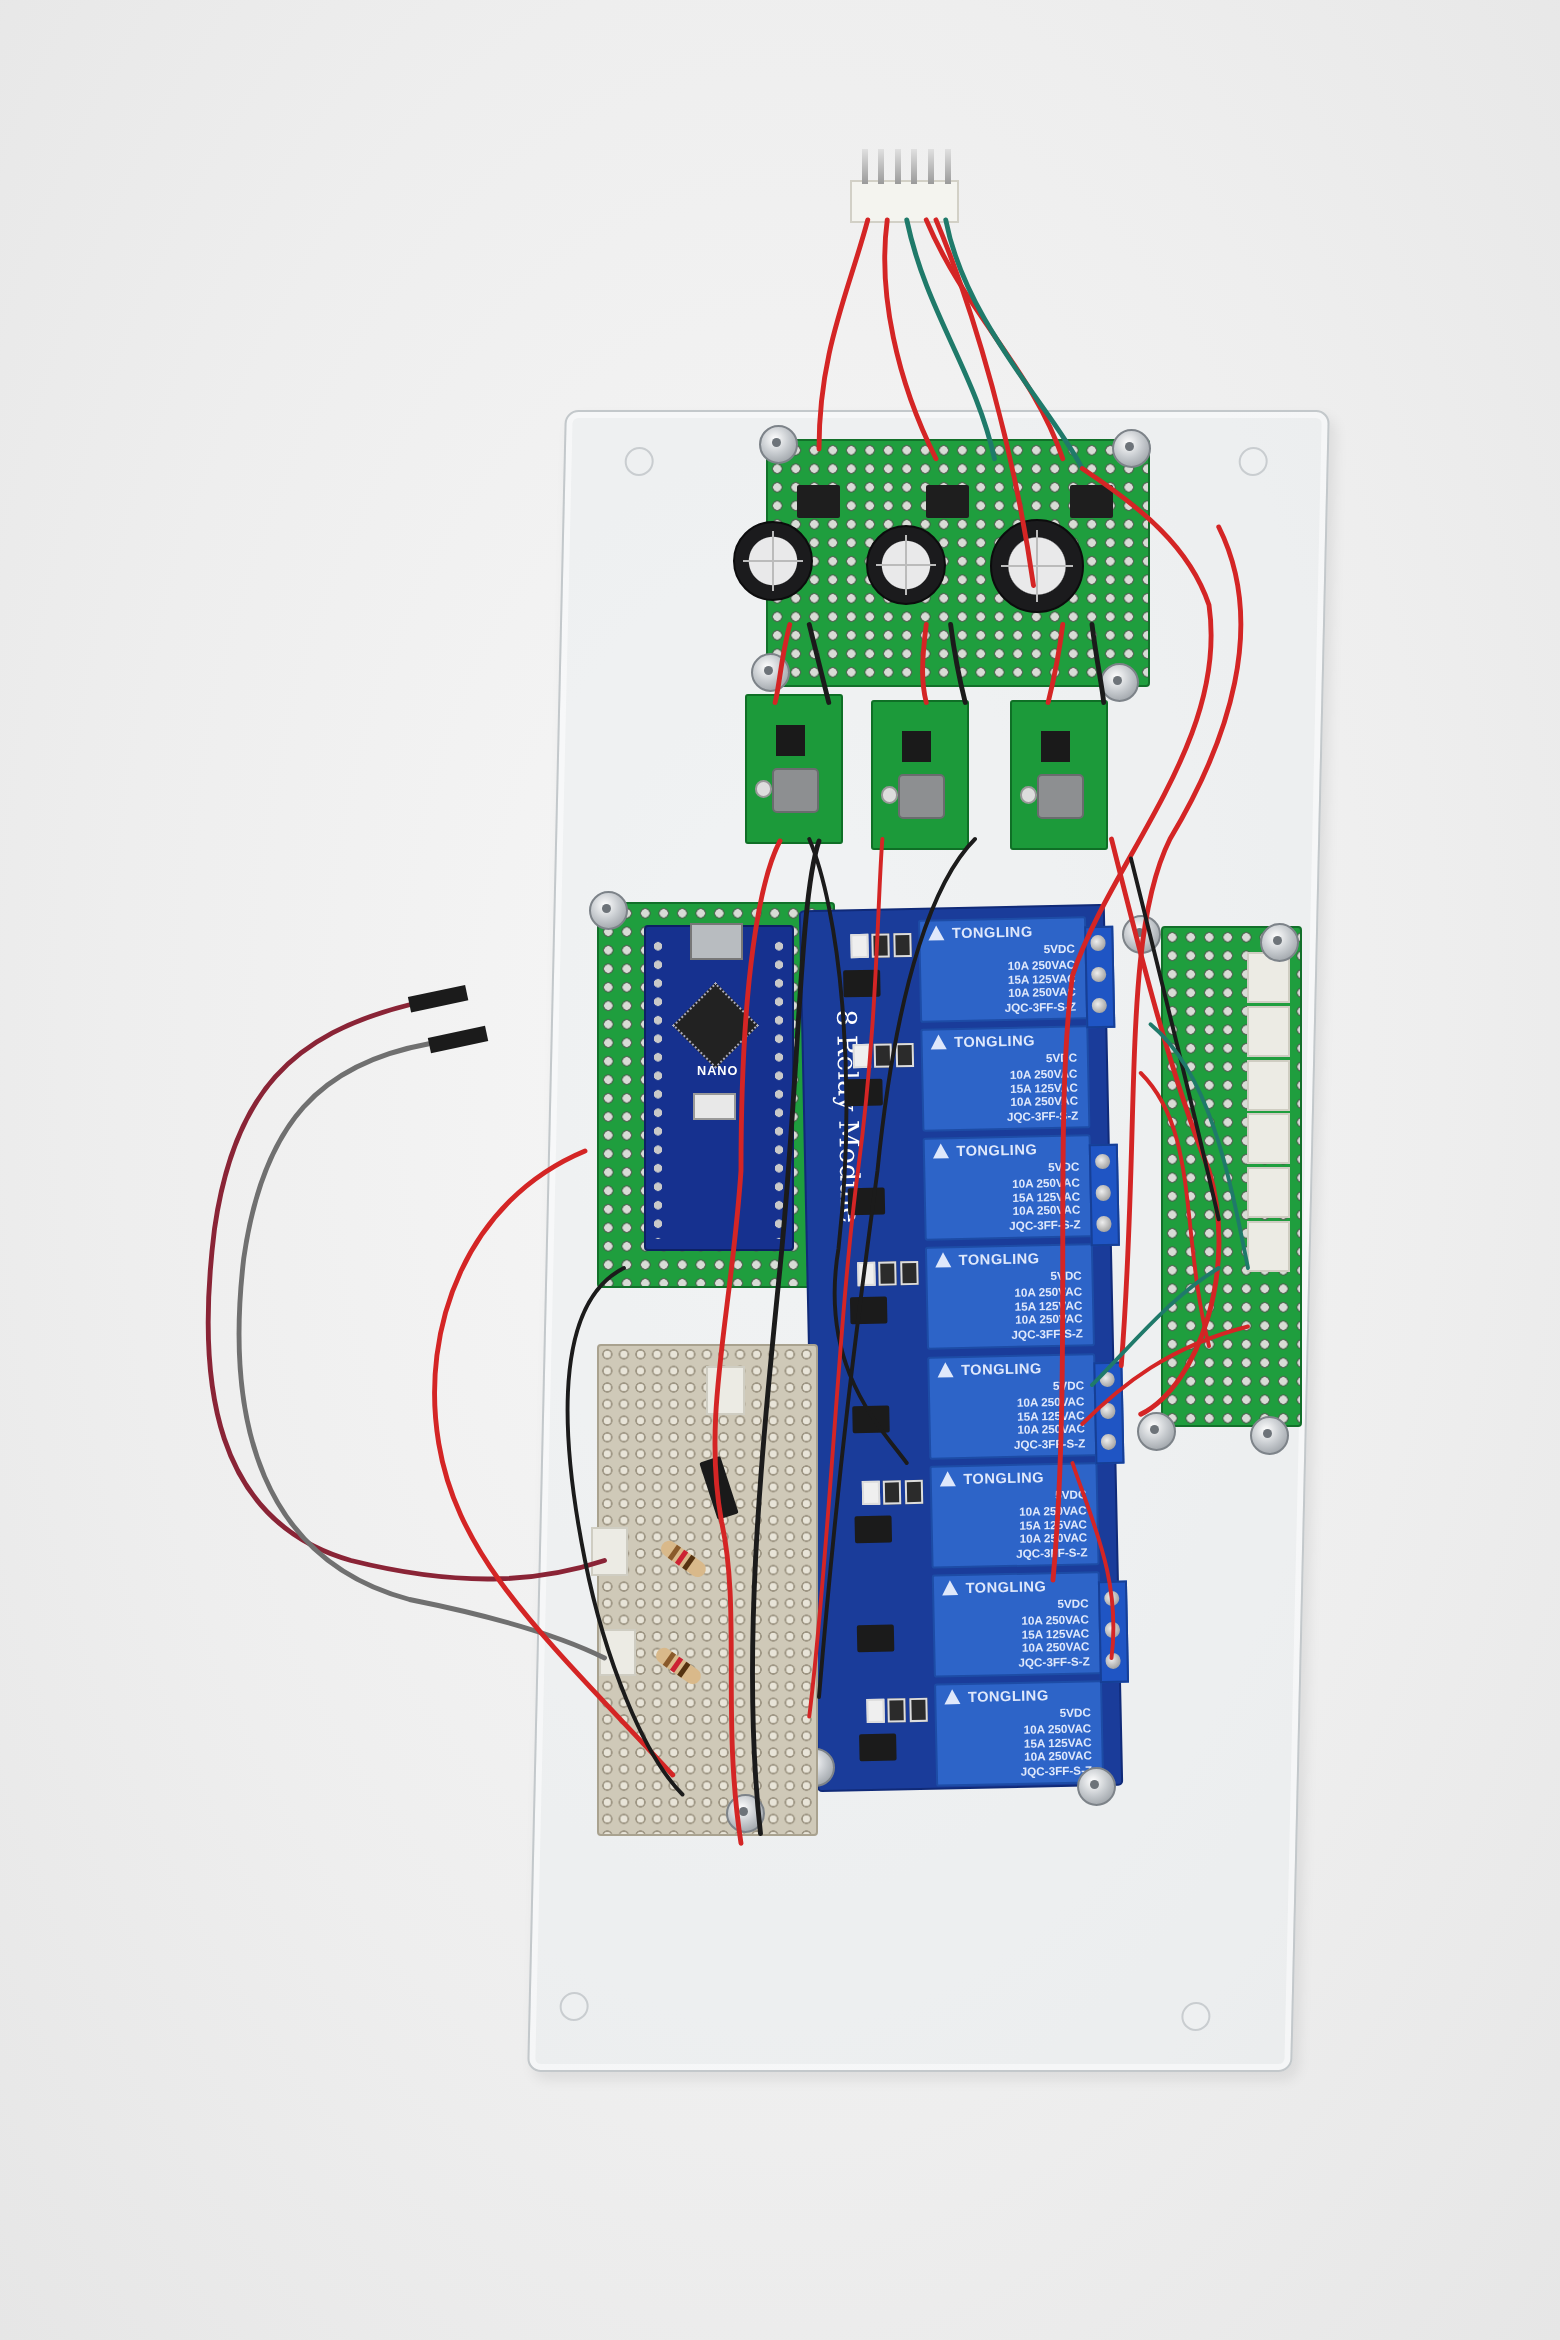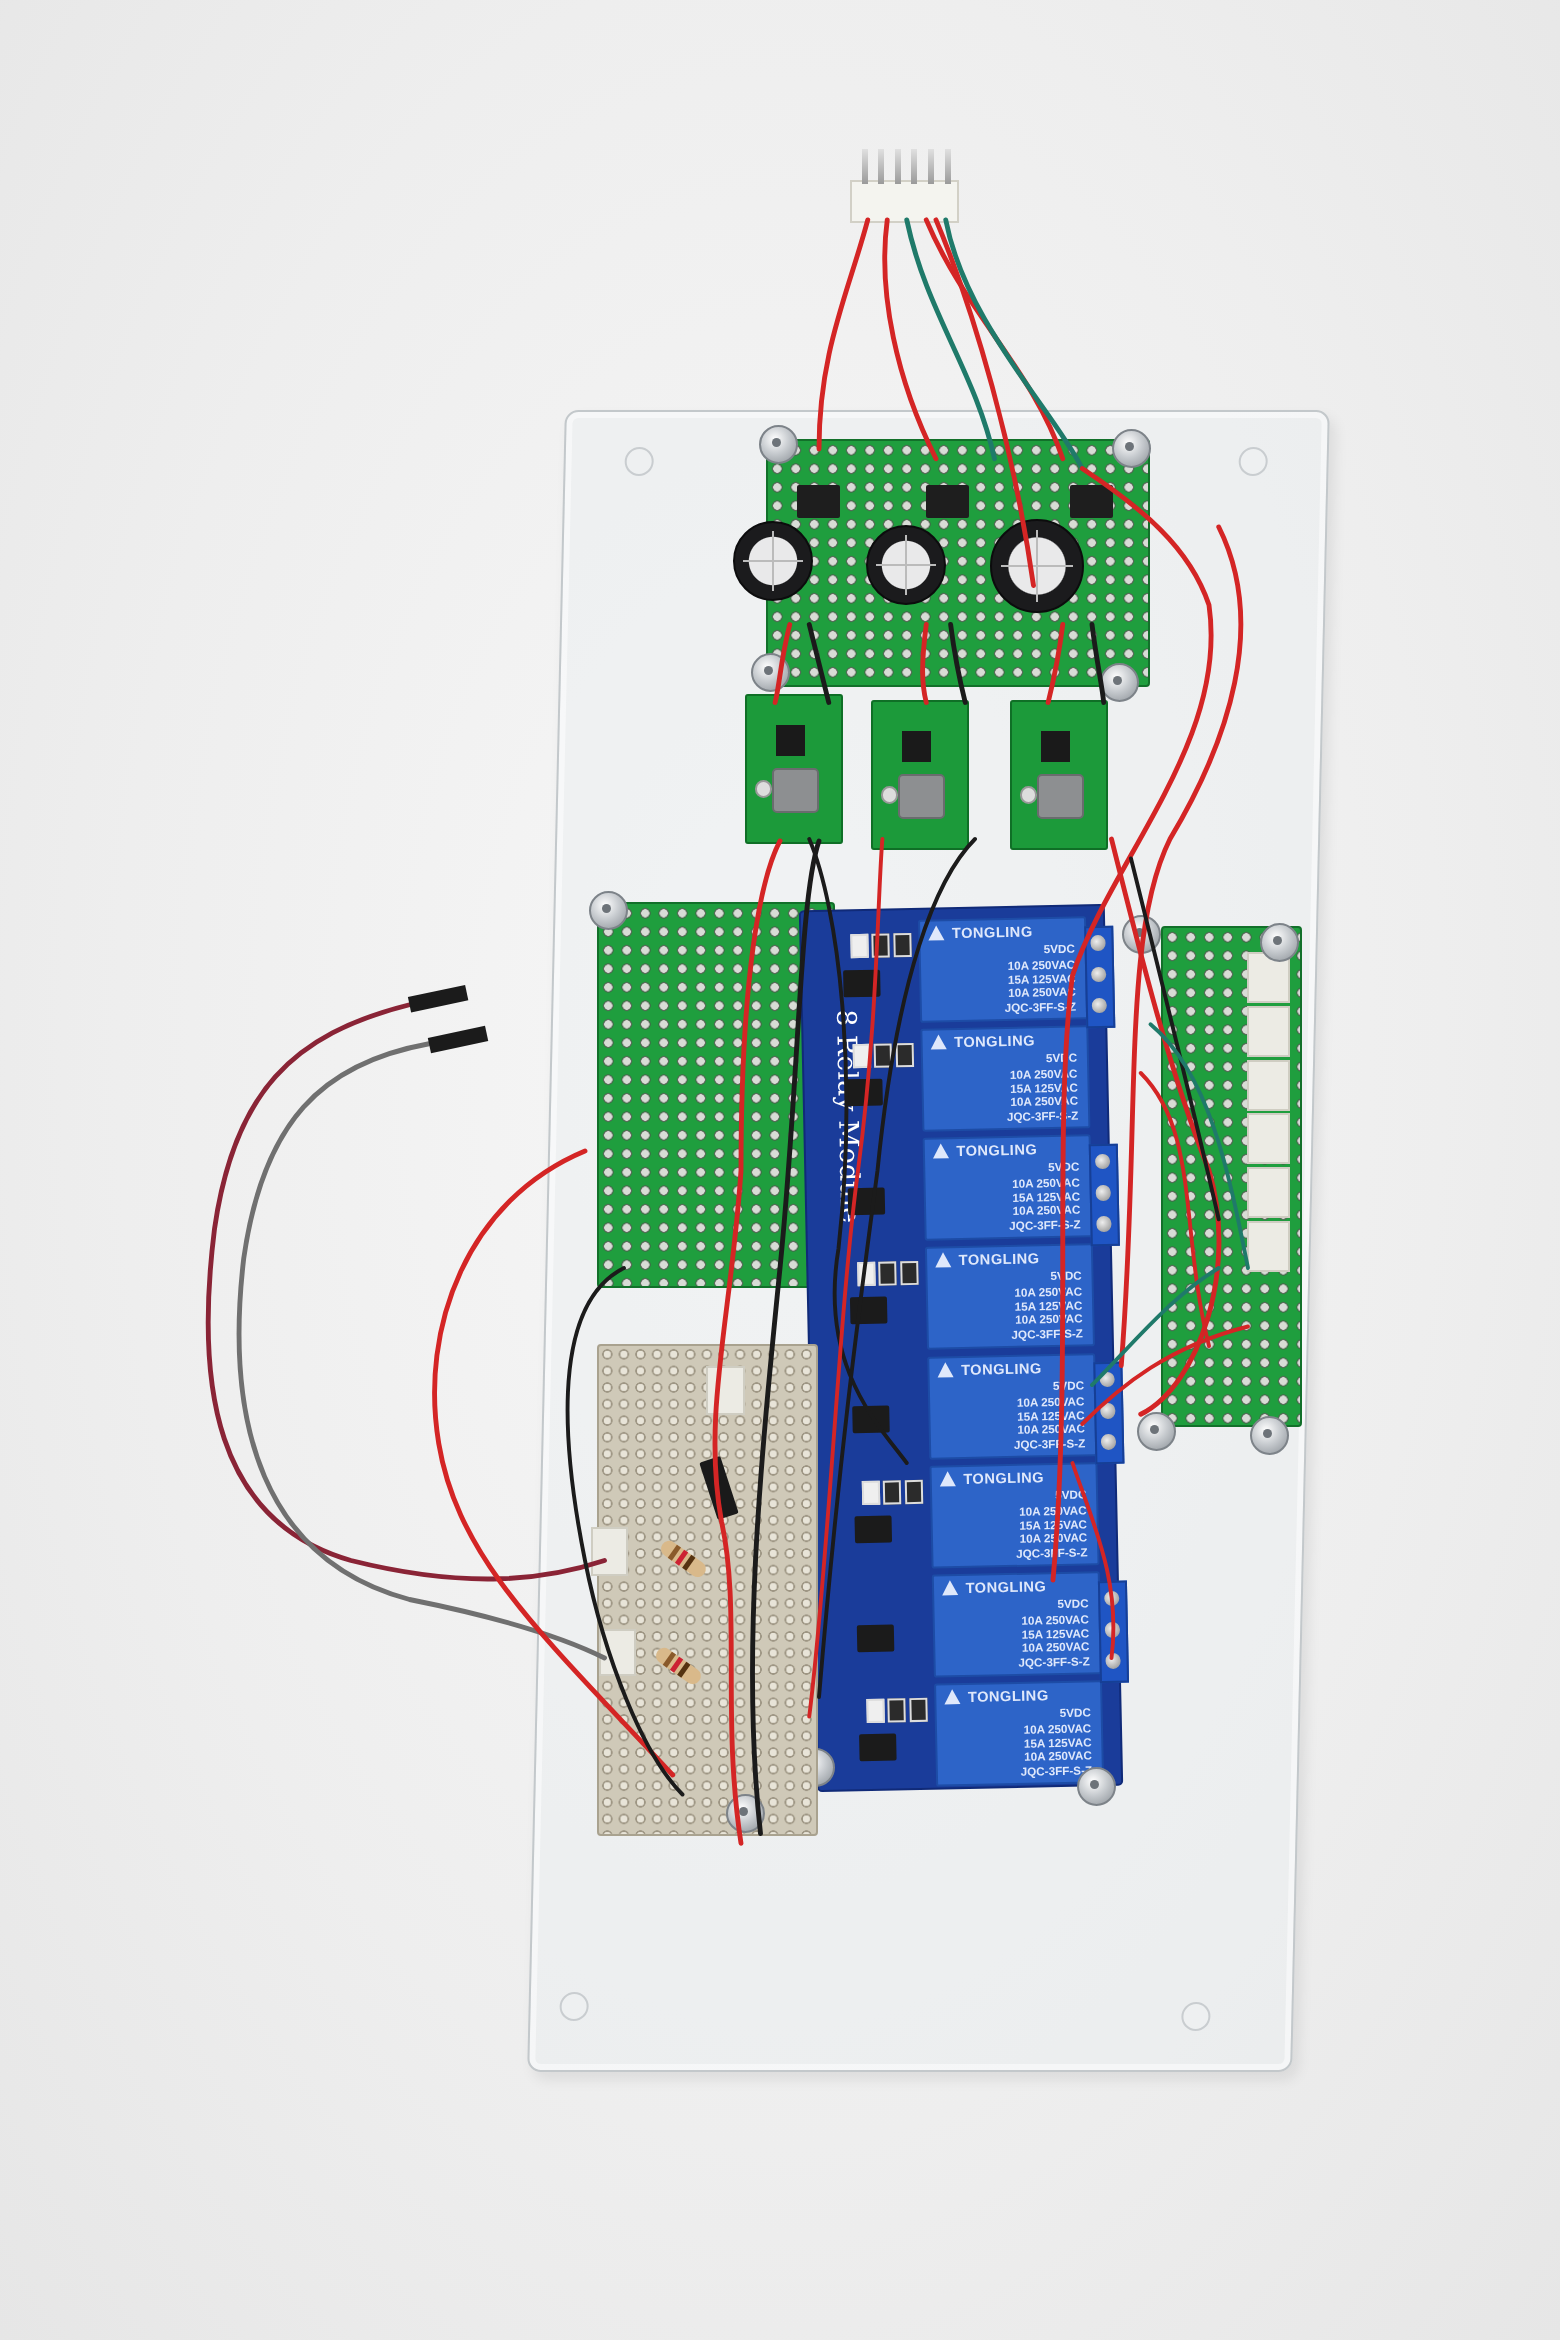--- a/index.html
+++ b/index.html
@@ -89,20 +89,28 @@
       <div class="pot"></div>
     </div>
   <div class="buck" style="left:1010px;top:700px">
       <div class="chip"></div>
       <div class="ind"></div>
       <div class="pot"></div>
     </div>
 
   <div class="pcb-green" style="left:597px;top:902px;width:234px;height:382px"></div>
   <div class="standoff" style="left:589px;top:891px"></div>
+  <div class="nano">
+    <div class="usb"></div>
+    <div class="mcu"></div>
+    <div class="lbl">NANO</div>
+    <div class="btn"></div>
+    <div class="pinrow" style="left:5.9px"></div>
+    <div class="pinrow" style="left:127px"></div>
+  </div>
 
   <div class="relay-board">
     <div class="relay-title" style="left:59px;top:98px">8 Relay Module</div>
 
     <div class="relay" style="top:9.8px">
       <div class="brand"><span class="logo"></span><span>TONGLING</span></div>
       <div class="l" style="top:23.4px">5VDC</div>
       <div class="l" style="top:39px">10A 250VAC</div>
       <div class="l" style="top:53px">15A 125VAC</div>
       <div class="l" style="top:66px">10A 250VAC</div>

